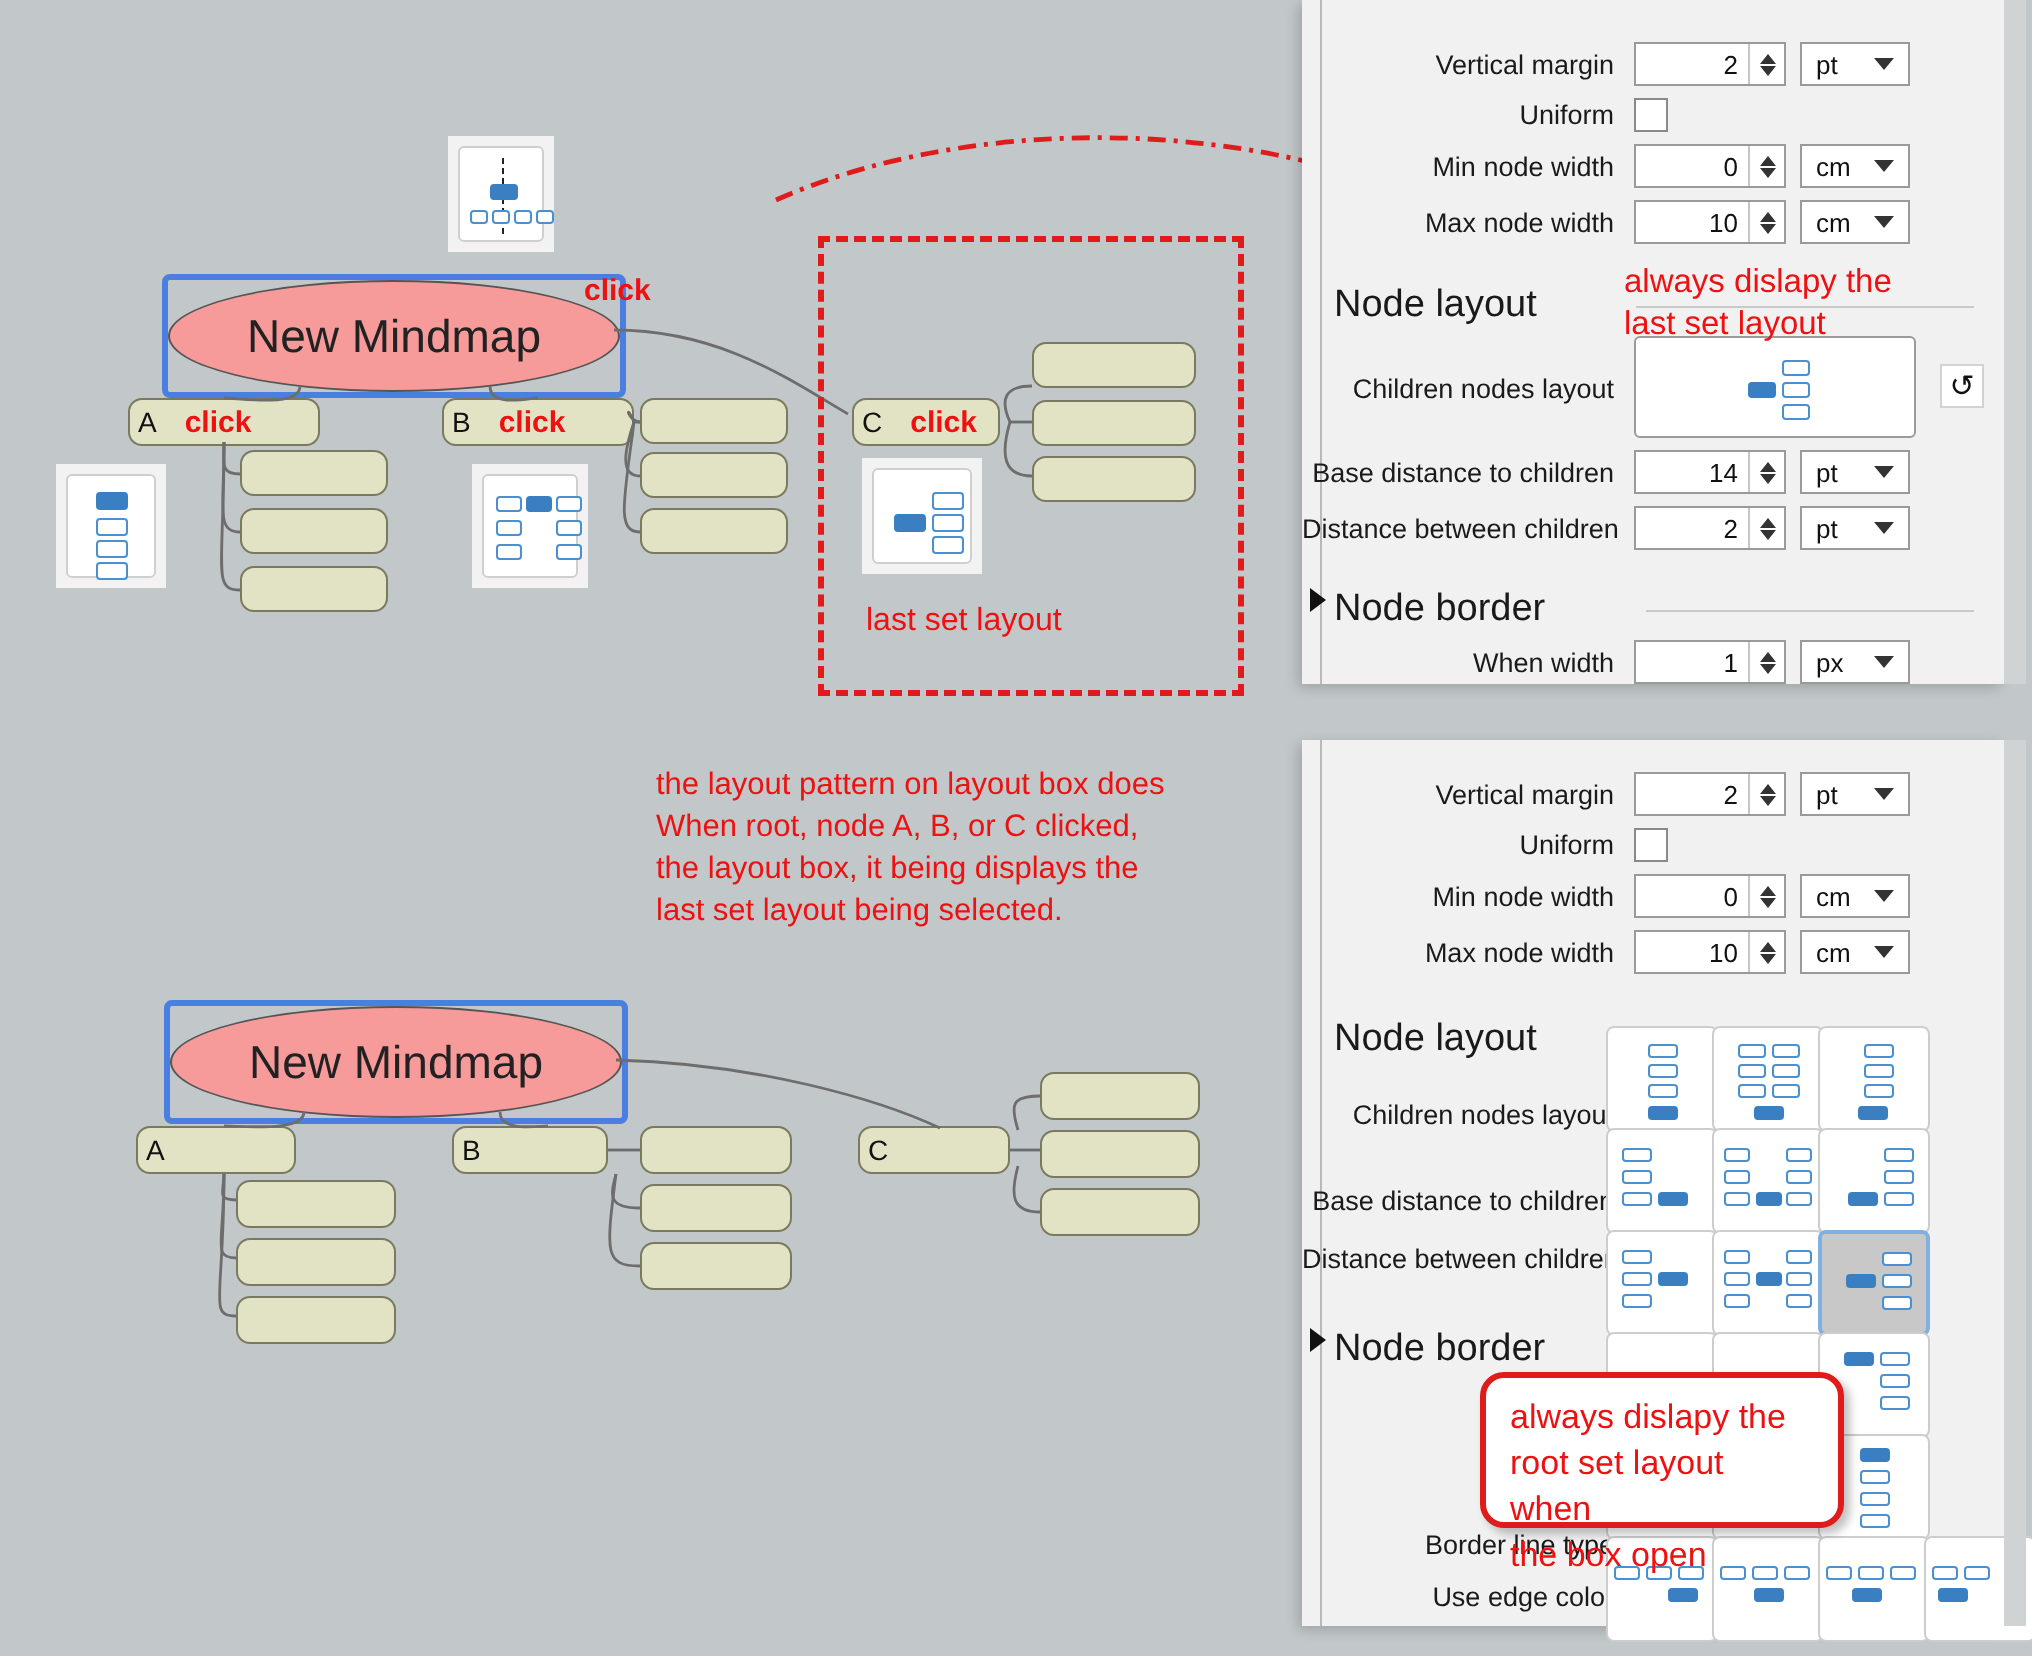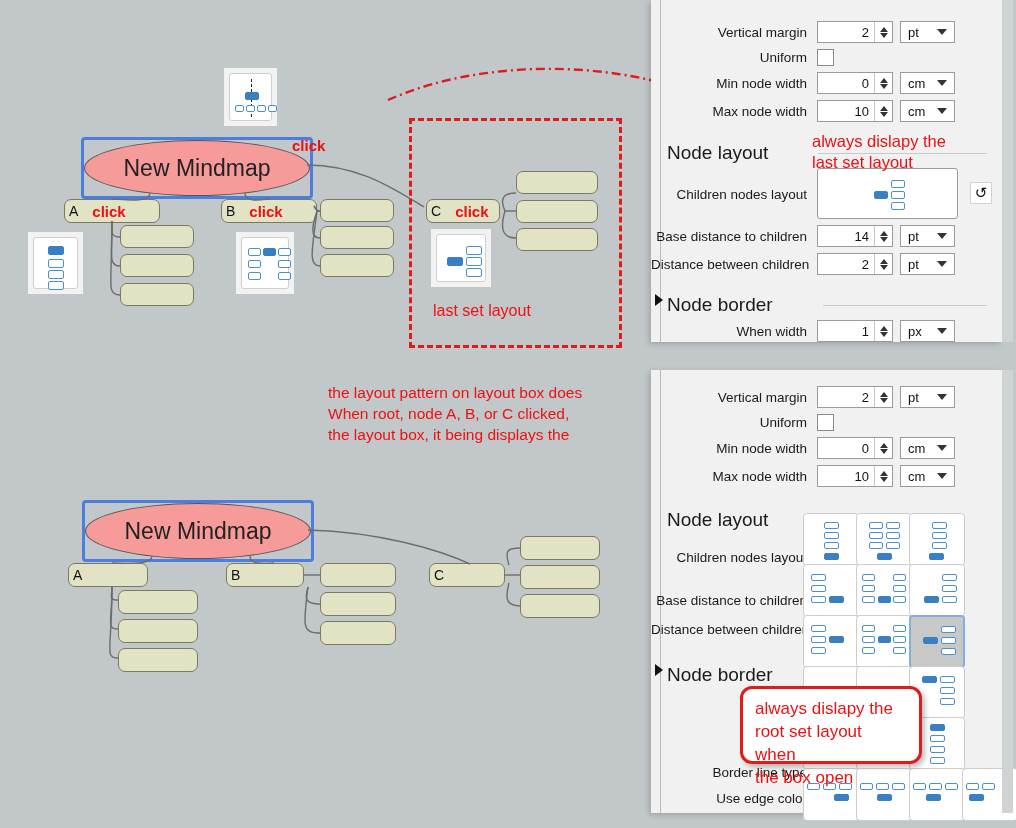--- a/index.html
+++ b/index.html
@@ -274,20 +274,21 @@
 
 <svg class="abs" style="left:380px;top:60px;width:440px;height:120px;pointer-events:none;">
   <path d="M8,40 C120,-10 300,-2 400,80" stroke="#e01b1b" stroke-width="2.4" fill="none" stroke-dasharray="9,4,2,4"></path>
   <polygon points="400,82 386,66 406,66" fill="#e01b1b" transform="rotate(32 400 76)"></polygon>
 </svg>
 
 <div class="ann-red" style="left:328px;top:382px;width:310px;">
   <div>the layout pattern on layout box does</div>
   <div>When root, node A, B, or C clicked,</div>
   <div>the layout box, it being displays the</div>
+  <div>last set layout being selected.</div>
 </div>
 
 <div class="mm-root" style="left:82px;top:500px;width:226px;height:56px;">
   <div class="ellipse">New Mindmap</div>
 </div>
 
 <div class="mm-node" style="left:68px;top:563px;width:80px;height:24px;">
   <span class="nlabel">A</span>
 </div>
 <div class="mm-node" style="left:118px;top:590px;width:80px;height:24px;"></div>

